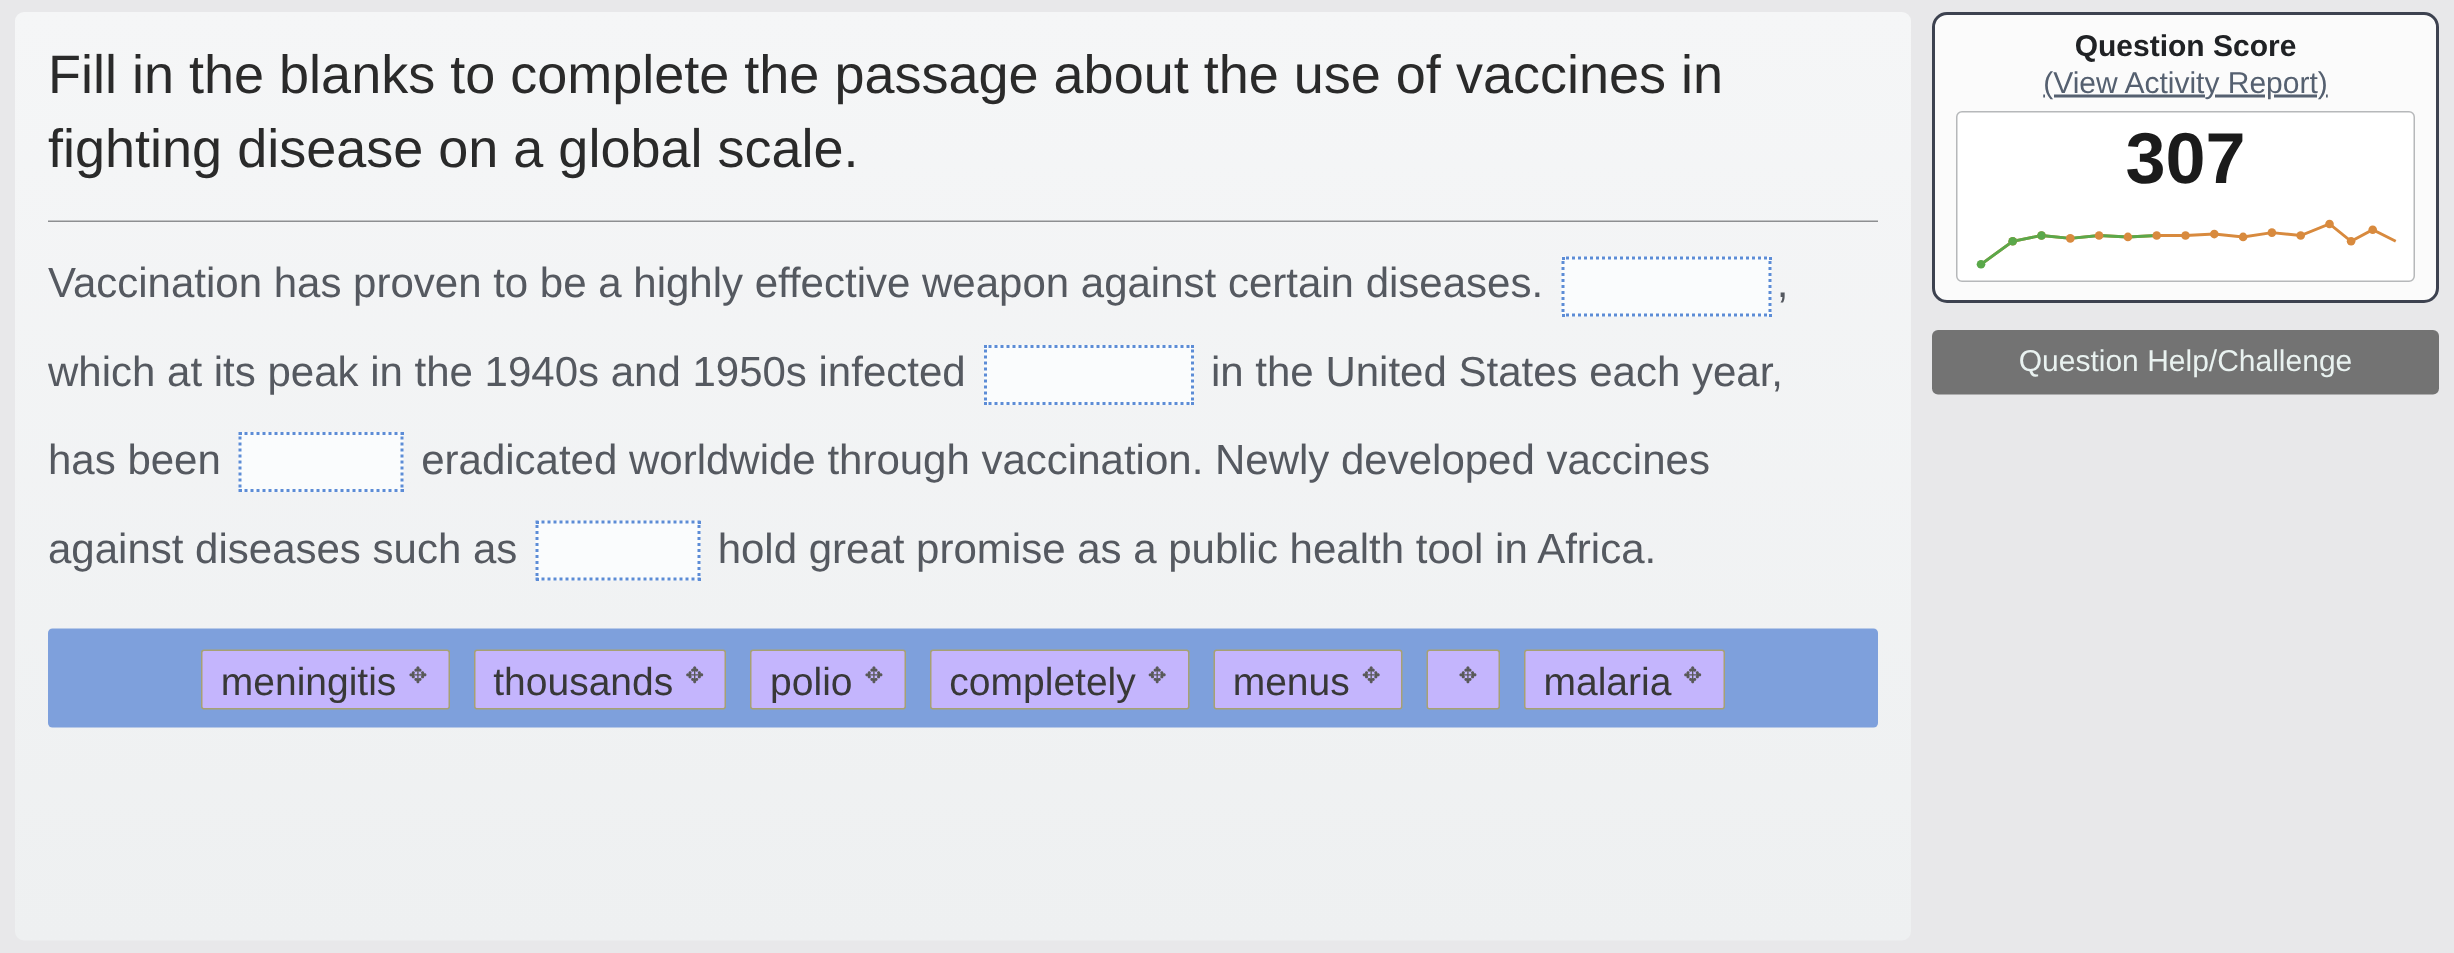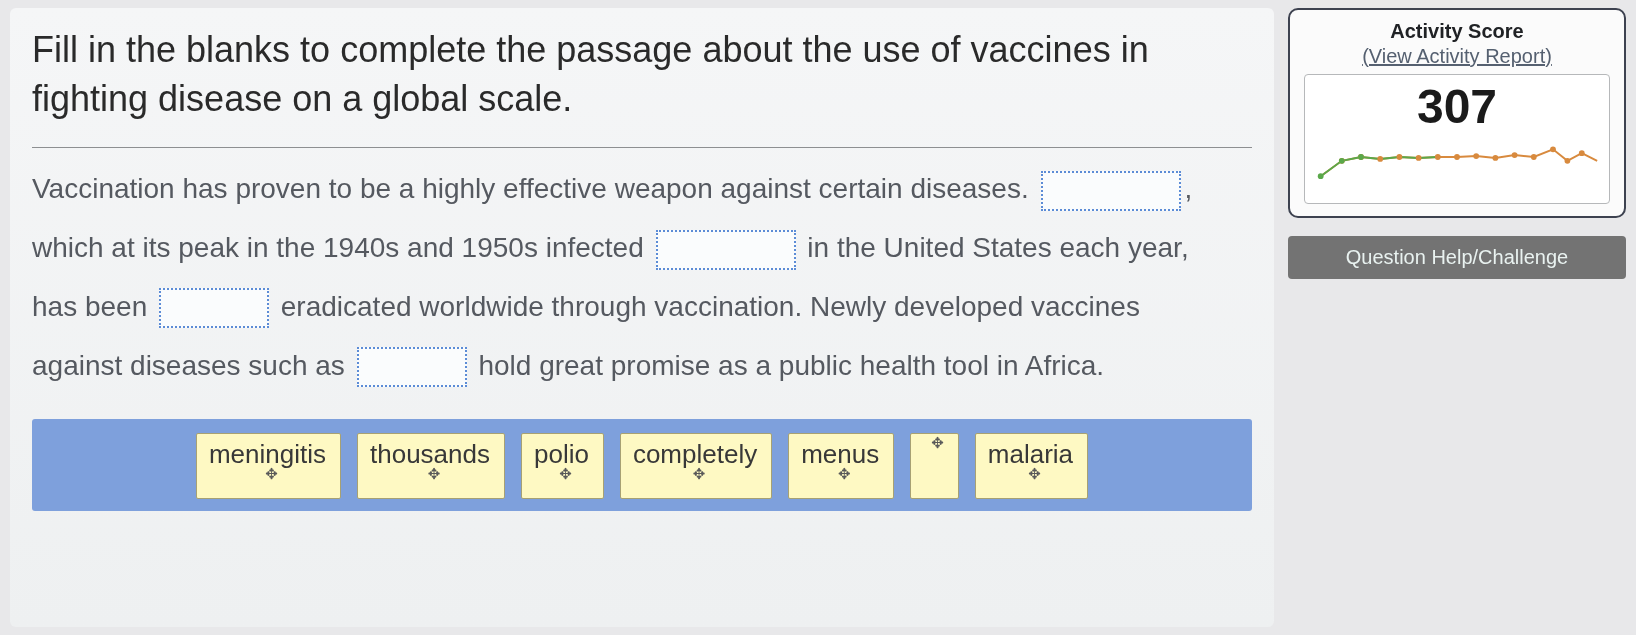--- a/index.html
+++ b/index.html
@@ -60,31 +60,30 @@
     margin-top: 24px;
     background: #7ea0dc;
     border-radius: 3px;
     padding: 14px 16px 12px 16px;
     display: flex;
     flex-wrap: wrap;
     gap: 14px 16px;
     justify-content: center;
   }
   .word-chip {
-    background: #fef9c3;
+    background: #c4b5fd;
     border: 1px solid #a7a173;
     border-radius: 2px;
-    padding: 5px 14px 13px 12px;
+    padding: 5px 14px 2px 12px;
     font-size: 26px;
     color: #383838;
     position: relative;
     cursor: grab;
     display: inline-flex;
     align-items: center;
-    flex-direction: column;
   }
   .move-icon {
     font-size: 15px;
     color: #595959;
     margin-left: 8px;
     line-height: 1;
     transform: translateY(-4px);
   }
 
   
@@ -112,21 +111,21 @@
     text-decoration: underline;
     font-size: 20px;
     cursor: pointer;
     display: inline-block;
     margin-bottom: 6px;
   }
   .score-box {
     border: 1px solid #b6b8ba;
     border-radius: 4px;
     background: #fff;
-    padding: 8px 8px 20px 8px;
+    padding: 8px 8px 4px 8px;
   }
   .score-num {
     font-size: 48px;
     font-weight: 800;
     color: #1b1b1b;
     line-height: 1;
   }
   .sparkline { width: 100%; height: 52px; display:block; }
 
   .grade-val {
@@ -219,21 +218,21 @@
     <div class="word-chip">
       <span>malaria</span>
       <span class="move-icon">✥</span>
     </div>
   </div>
 </div>
 
 <div class="side-col">
 
   <div class="panel">
-    <div class="panel-title">Activity Score</div>
+    <div class="panel-title">Question Score</div>
     <div class="panel-link">(View Activity Report)</div>
     <div class="score-box">
       <div class="score-num">307</div>
       <svg class="sparkline" viewBox="0 0 300 52">
         <polyline points="8,46 30,30 50,26 70,28 90,26 110,27 130,26 150,26 170,25 190,27 210,24 230,26 250,18 265,30 280,22 296,30" fill="none" stroke="#d88a3e" stroke-width="2"></polyline>
         <polyline points="8,46 30,30 50,26 70,28 90,26 110,27 130,26" fill="none" stroke="#5aa84a" stroke-width="2"></polyline>
         <g fill="#d88a3e">
           <circle cx="30" cy="30" r="3"></circle>
             <circle cx="50" cy="26" r="3"></circle>
             <circle cx="70" cy="28" r="3"></circle>

